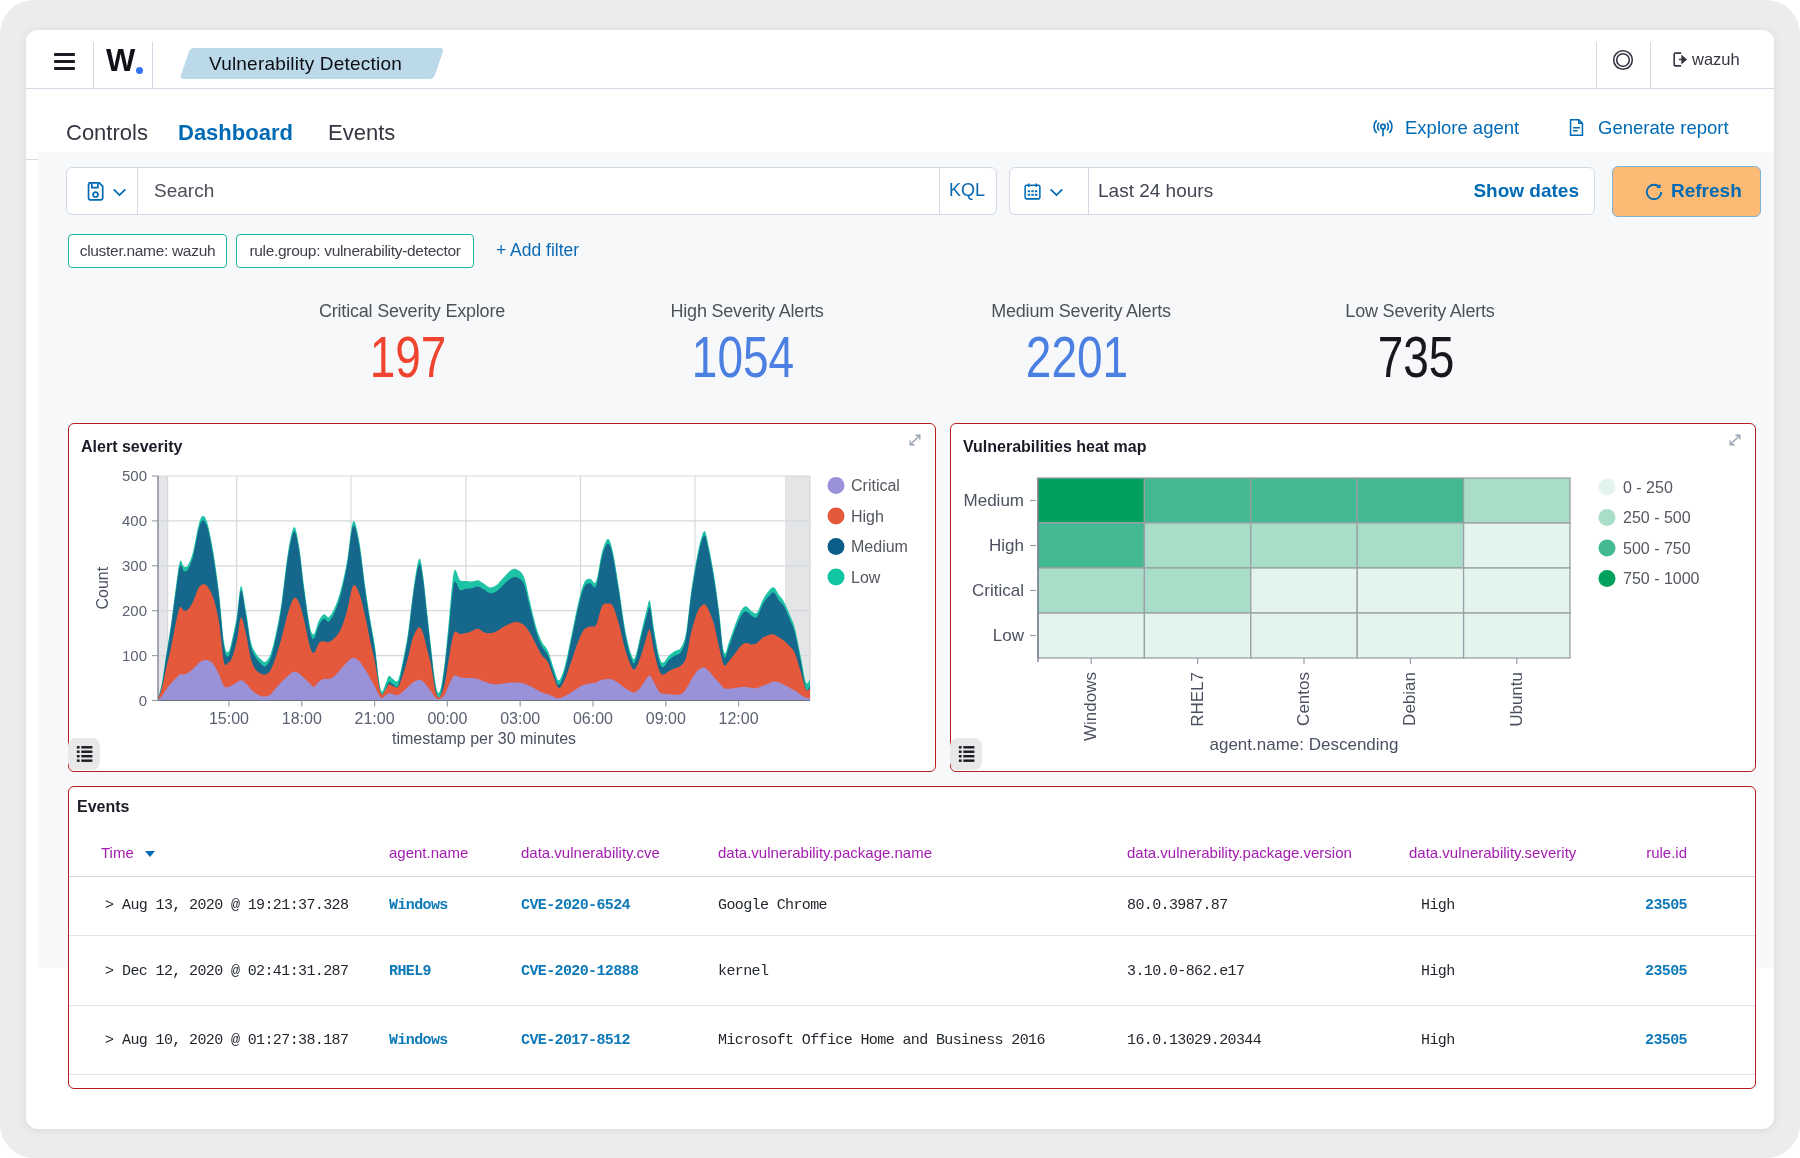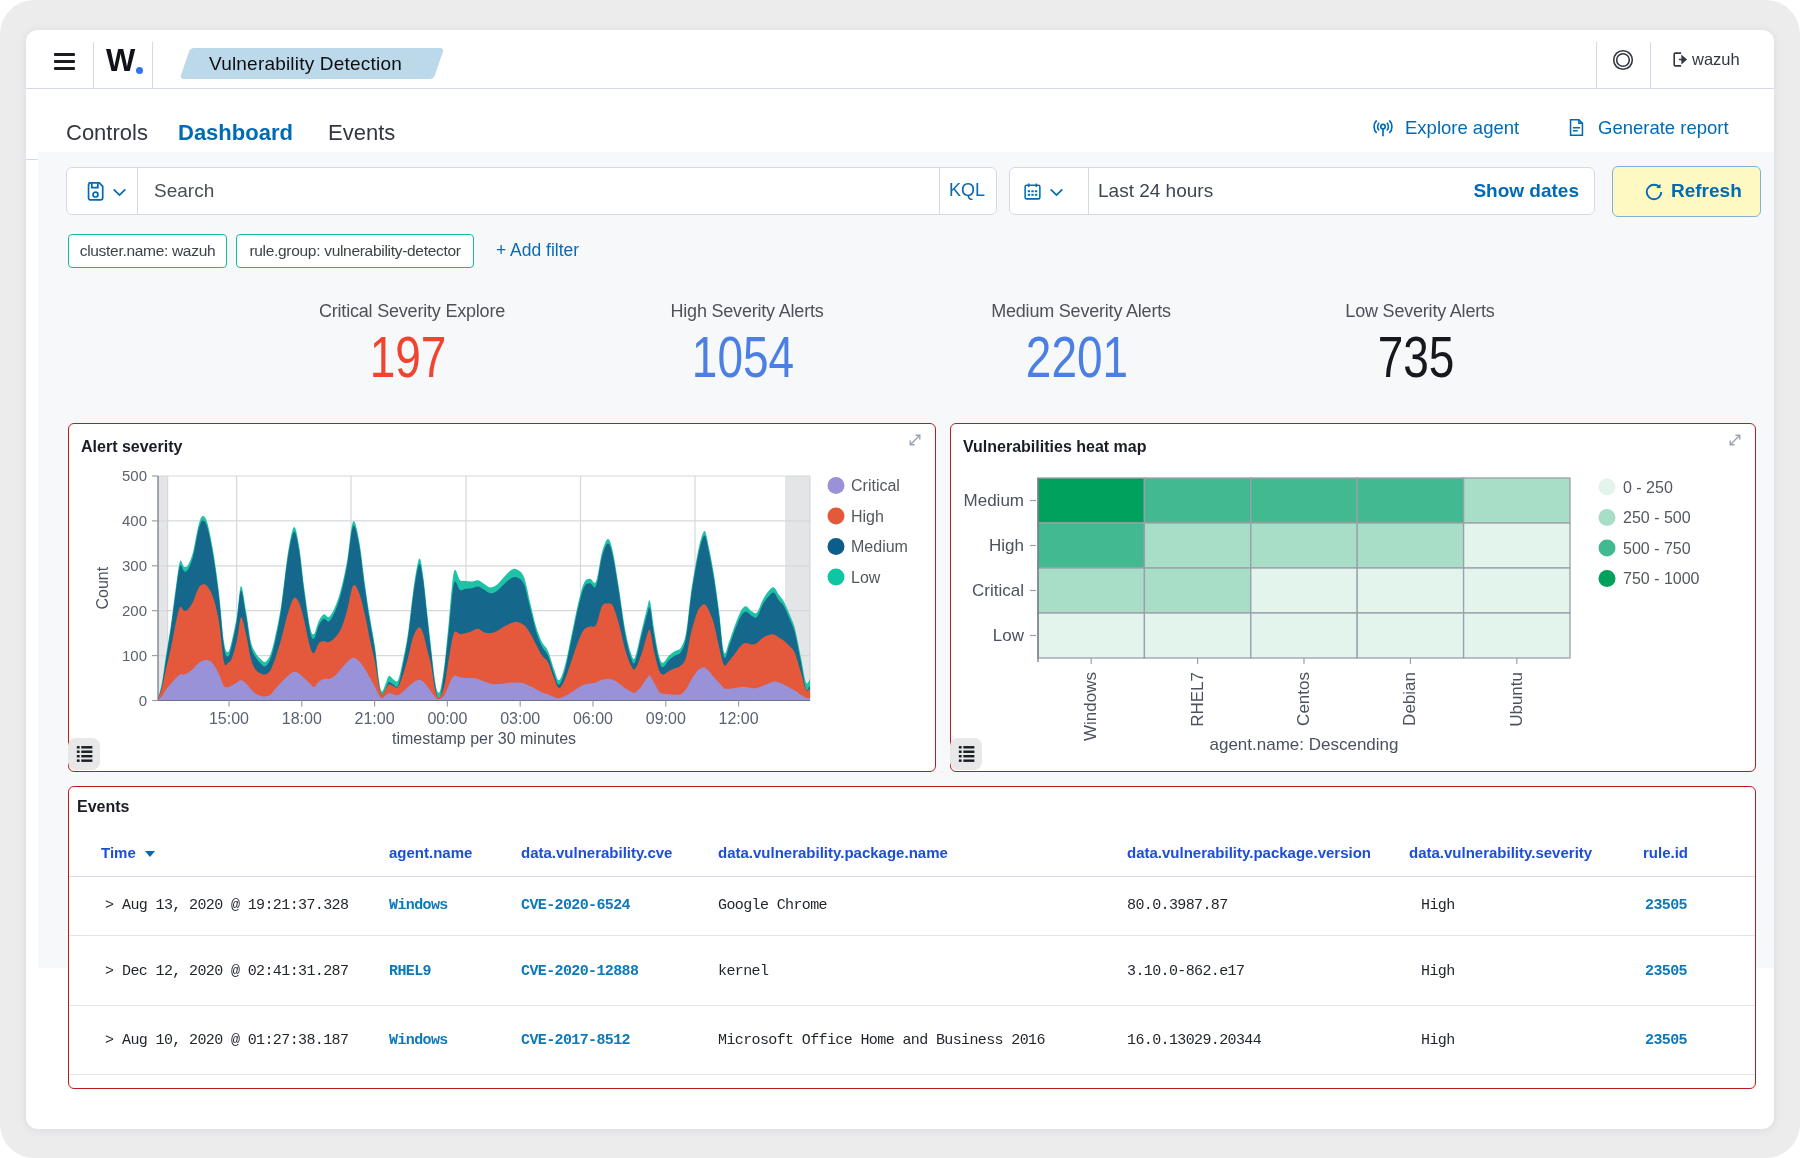--- a/index.html
+++ b/index.html
@@ -22,21 +22,21 @@
 .content { position:absolute; left:0; top:122px; width:100%; height:816px; background:#f7f8fa;margin-left:12px; }
 .bar { position:absolute; background:#fff; border:1px solid #d3dae6; border-radius:6px; }
 .pill { position:absolute; top:82px; height:34px; background:#fff; border:1px solid #14b8a6; border-radius:4px; font-size:15.5px; letter-spacing:-0.3px; color:#3f4249; line-height:32px; text-align:center; }
 .statlab { position:absolute; font-size:18px; letter-spacing:-0.2px; color:#4e5158; top:149px; transform:translateX(-50%); }
 .statnum { position:absolute; font-size:46px; line-height:46px; top:182px; transform:translateX(calc(-50% - 4px)) scaleY(1.24); }
 .panel { position:absolute; background:#fff; border:1px solid #b91c1c; border-radius:6px; }
 .ptitle { position:absolute; left:12px; top:14px; font-size:16px; font-weight:600; color:#1a1d26; }
 .pbtn { position:absolute; left:-1px; bottom:1px; width:32px; height:32px; background:#e8e8e9; border-radius:8px; }
 .mono { position:absolute; font-family:"Liberation Mono",monospace; font-size:15px; letter-spacing:-0.62px; color:#1f242b; white-space:pre; }
 .mlink { color:#0d79b8; font-weight:bold; }
-.thead { position:absolute; font-size:15px; font-weight:700; color:#1d4ed8; }
+.thead { position:absolute; font-size:15px; font-weight:400; color:#a21caf; }
 .trow { position:absolute; left:0; width:100%; border-bottom:1px solid #dfe5ee; }
 </style></head>
 <body>
 <div class="stage"></div>
 <div class="card">
 
   <div class="topbar">
     <div class="burger" style="position:absolute;left:28px;top:23px;width:21px;">
       <span></span>
         <span></span>
@@ -119,21 +119,21 @@
               <rect x="10" y="10" width="2" height="1.6"></rect>
             </g>
           </svg></div>
       <div style="position:absolute;left:38px;top:16px;"><svg width="17" height="17" viewBox="0 0 16 16">
             <path d="M3 5.5 L8 10.5 L13 5.5" fill="none" stroke="#006BB4" stroke-width="1.6" stroke-linecap="round"></path>
           </svg></div>
       <div style="position:absolute;left:78px;top:0;bottom:0;width:1px;background:#d3dae6"></div>
       <div style="position:absolute;left:88px;top:12px;font-size:19px;color:#404552;">Last 24 hours</div>
       <div style="position:absolute;right:15px;top:12px;font-size:19px;font-weight:700;color:#006BB4;">Show dates</div>
     </div>
-    <div class="bar" style="left:1574px;top:14px;width:149px;height:51px;border-color:#7fb2d9;border-width:1.5px;background:#fef9c3;text-align:center;">
+    <div class="bar" style="left:1574px;top:14px;width:149px;height:51px;border-color:#7fb2d9;border-width:1.5px;background:#fdba74;text-align:center;">
       <div style="position:absolute;left:31px;top:15px;"><svg width="20" height="20" viewBox="0 0 16 16">
             <path d="M13.8 8 A5.8 5.8 0 1 1 8 2.2 a5.6 5.6 0 0 1 4.6 2.3" fill="none" stroke="#006BB4" stroke-width="1.5"></path>
             <path d="M13.2 1.4 v3.4 h-3.4 z" fill="#006BB4"></path>
           </svg></div>
       <div style="position:absolute;left:58px;top:13px;font-size:19px;font-weight:600;color:#006BB4;">Refresh</div>
     </div>
 
     <div class="pill" style="left:30px;width:159px;">cluster.name: wazuh</div>
     <div class="pill" style="left:198px;width:238px;">rule.group: vulnerability-detector</div>
     <div style="position:absolute;left:458px;top:88px;font-size:17.5px;color:#0a6ab2;">+ Add filter</div>

